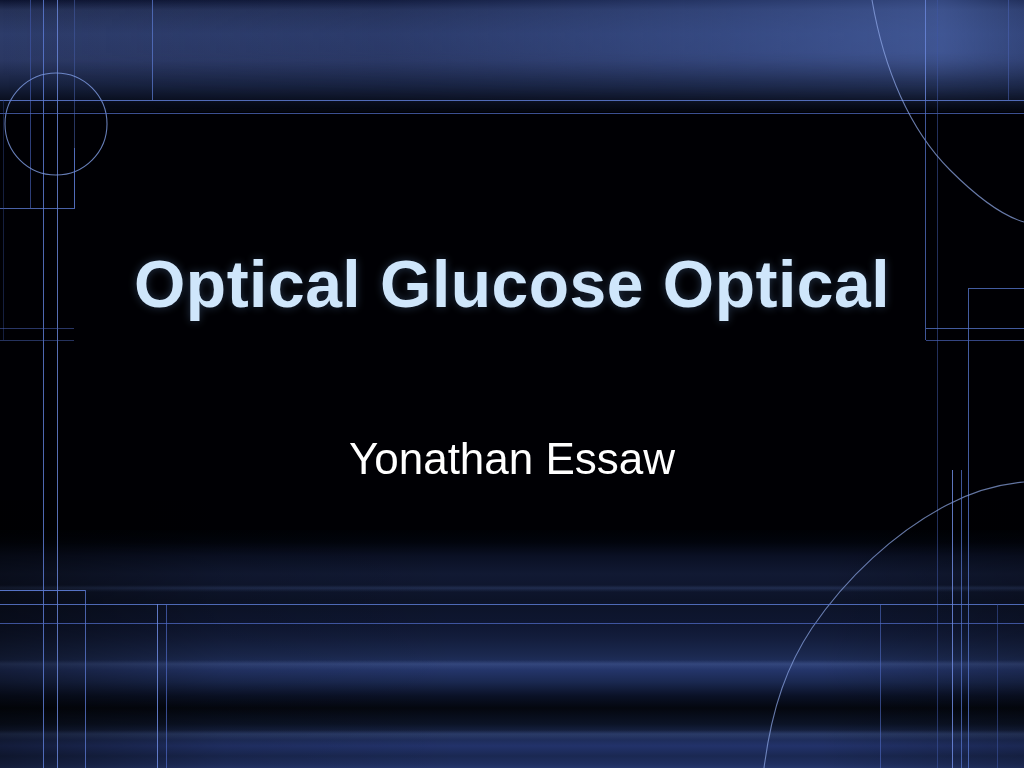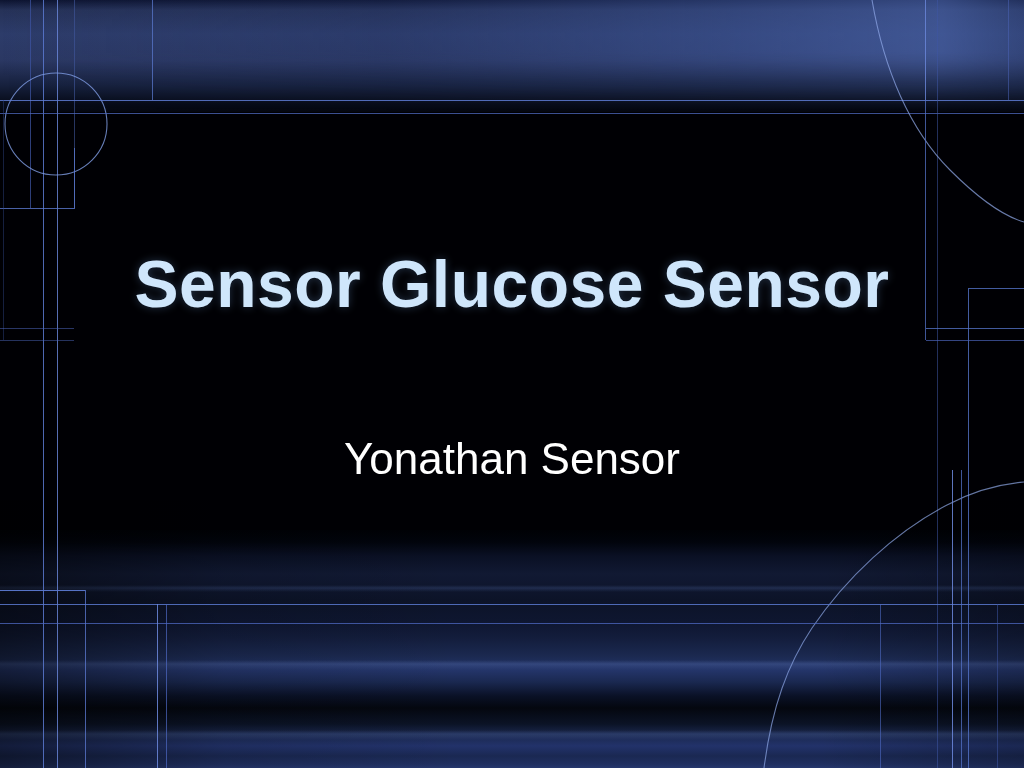--- a/index.html
+++ b/index.html
@@ -267,17 +267,17 @@
       </g>
 
       <g>
         <line x1="997.5" y1="604" x2="997.5" y2="768" stroke="#3e55a4" stroke-opacity="0.55"></line>
       </g>
 
     </g>
   </svg>
 
   <div id="text-block">
-    <div id="title-text">Sensor Glucose Sensor</div>
-    <div id="subtitle-text">Yonathan Sensor</div>
+    <div id="title-text">Optical Glucose Optical</div>
+    <div id="subtitle-text">Yonathan Essaw</div>
   </div>
 
 </div>
 
 </body></html>

